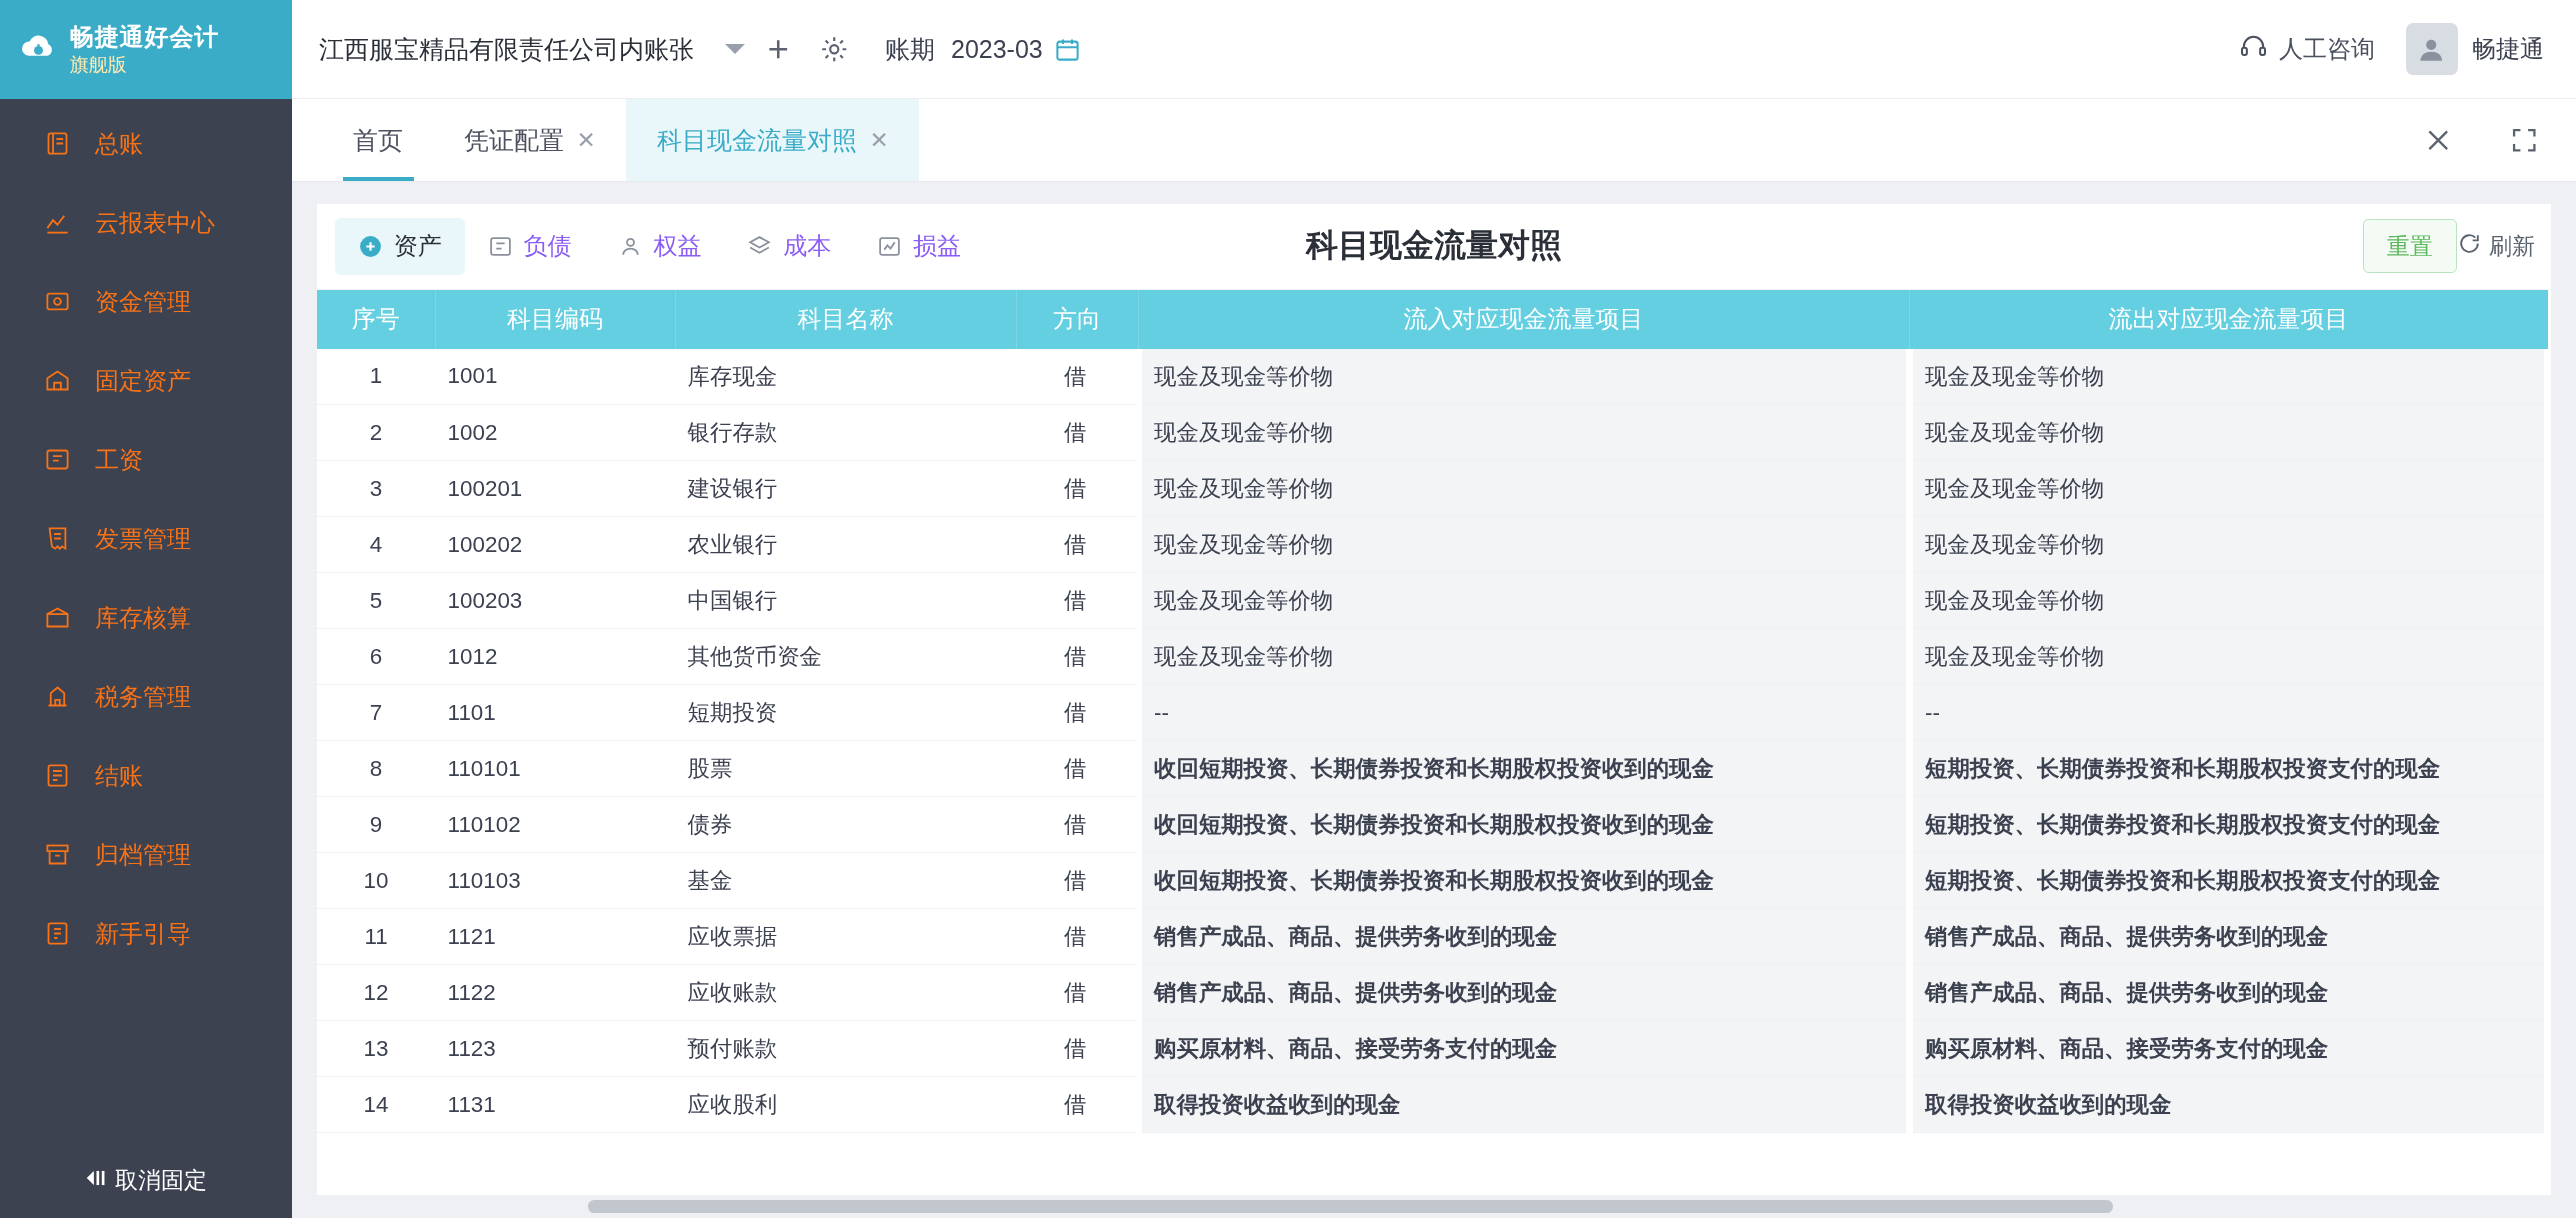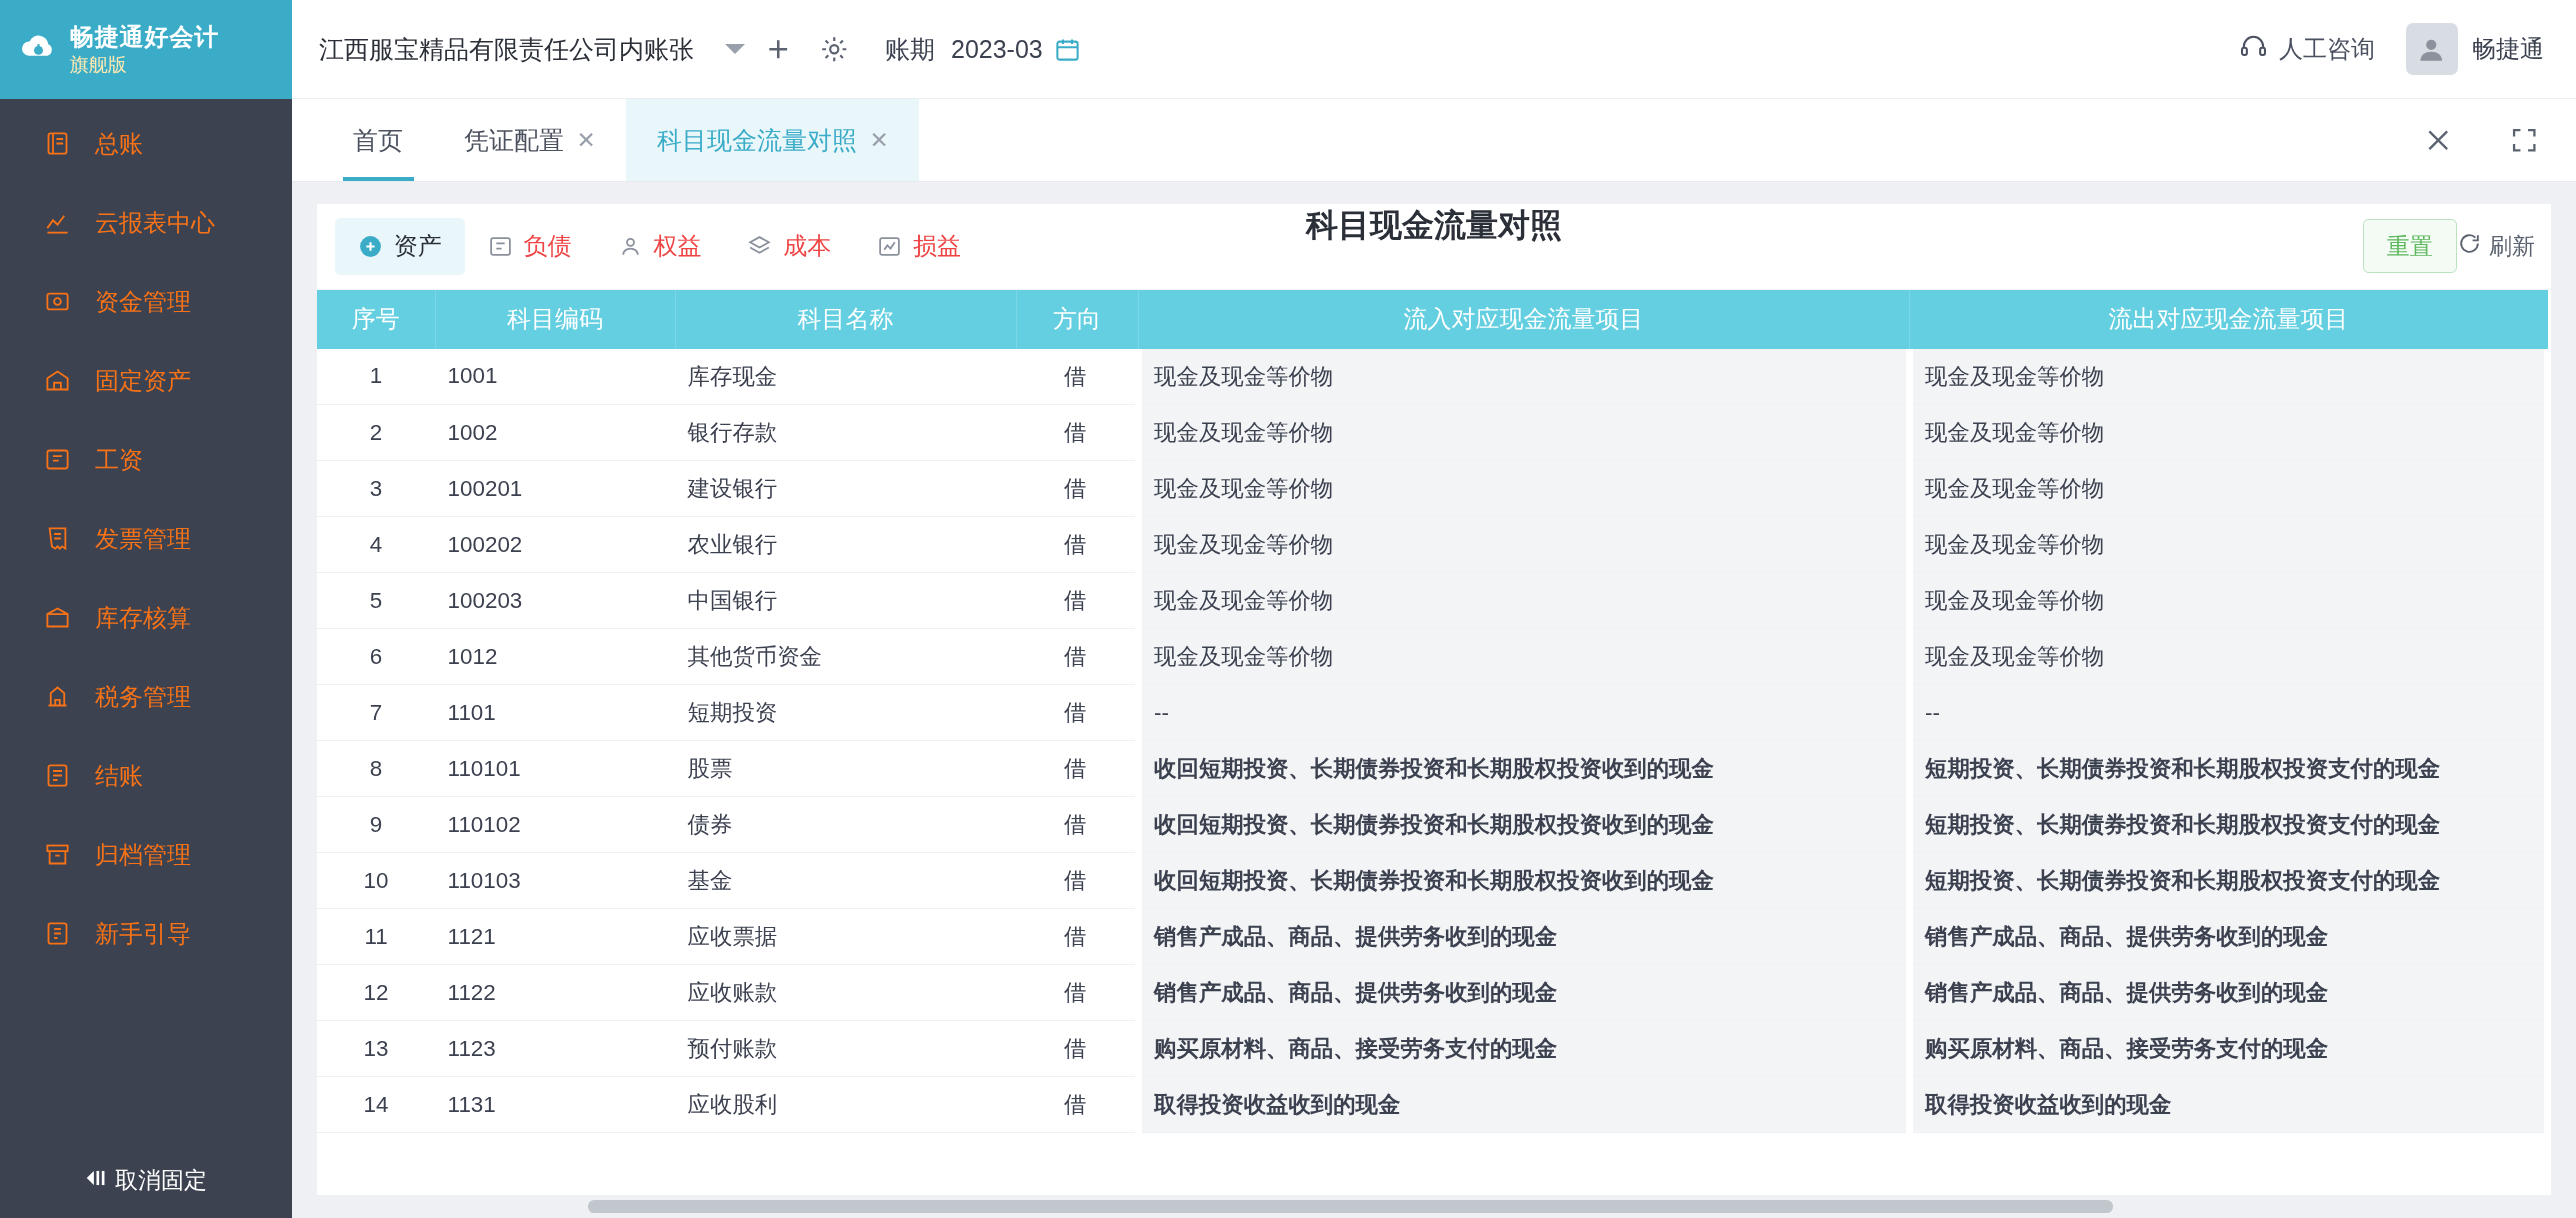--- a/index.html
+++ b/index.html
@@ -189,31 +189,32 @@
   .panel {
     flex: 1;
     background: #ffffff;
     display: flex;
     flex-direction: column;
     min-width: 0;
   }
   .panel-header {
     height: 86px;
     display: flex;
+    align-items: center;
     padding: 0 0 0 18px;
     position: relative;
     border-bottom: 0.9px solid #f0f2f5;
   }
   .cat-tabs { display: flex; align-items: center; gap: 0; }
   .cat-tab {
     display: flex; align-items: center; gap: 10.8px;
     padding: 0 23px;
     height: 57px;
     font-size: 24px;
-    color: #ef4444;
+    color: #8b5cf6;
     border-radius: 5.4px;
     cursor: pointer;
   }
   .cat-tab.active { background: #eaf7fa; color: #2b2f38; }
   .cat-tab .cic { color: #8a909c; display: flex; }
   .cat-tab.active .cic { color: #3aacc8; }
   .panel-title {
     position: absolute;
     left: 0; right: 0;
     text-align: center;

